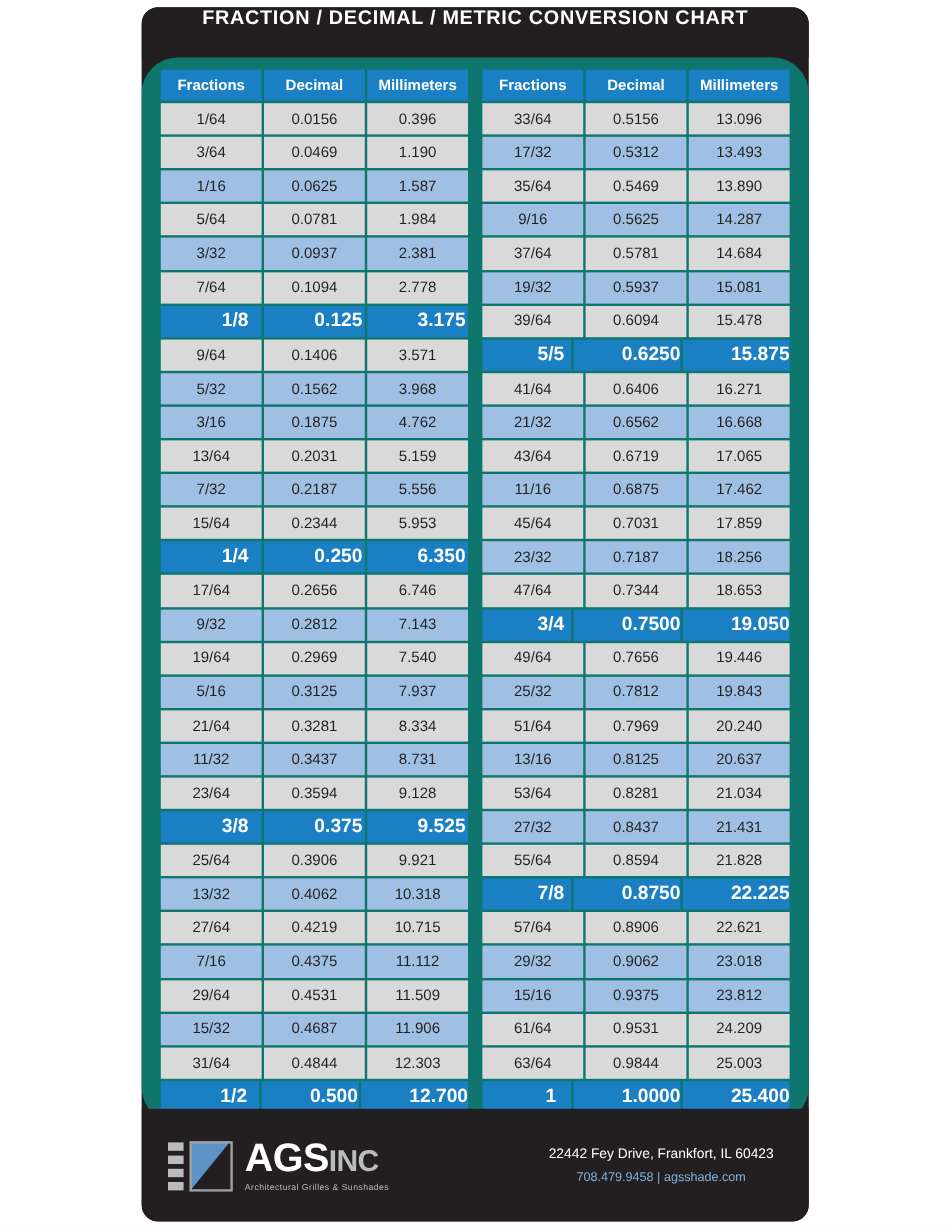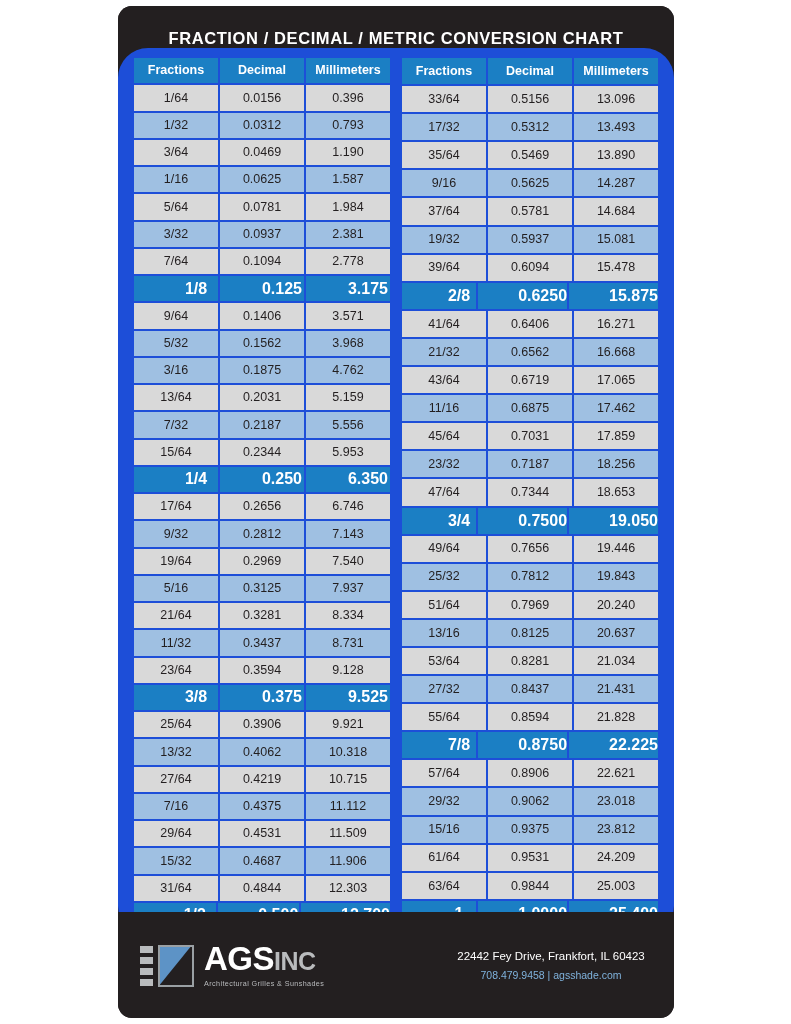--- a/index.html
+++ b/index.html
@@ -13,36 +13,36 @@
     position: absolute;
     left: 118px; top: 6px;
     width: 556px; height: 1012px;
     background: #231f20;
     border-radius: 14px;
     overflow: hidden;
   }
   .title-bar {
     height: 42px;
     display: flex;
-    align-items: flex-end;
+    align-items: flex-start;
     justify-content: center;
     background: #231f20;
   }
   .title-bar .title {
     color: #ffffff;
     font-size: 16.5px;
     font-weight: bold;
     letter-spacing: 0.6px;
   }
   .tables-area {
     position: absolute;
     left: 0; right: 0;
     top: 42px;
     bottom: 82px;
-    background: #1d4ed8;
+    background: #0f766e;
     padding: 10px 16px 8px 16px;
     display: flex;
     gap: 12px;
     border-radius: 30px;
   }
   .tbl {
     flex: 1 1 0;
     display: flex;
     flex-direction: column;
     gap: 2px;
@@ -72,21 +72,21 @@
   .r-dark .cell {
     background: #1b7fc4;
     color: #ffffff;
     font-weight: bold;
     font-size: 16px;
     padding-left: 40px;
   }
   .footer {
     position: absolute;
     left: 0; right: 0; bottom: 0;
-    height: 106px;
+    height: 94px;
     background: #231f20;
     display: flex;
     align-items: center;
     padding: 0 22px;
     gap: 40px;
   }
   .logo-block {
     display: flex;
     align-items: center;
     width: 260px;
@@ -159,25 +159,20 @@
         <div class="row head">
           <div class="cell">Fractions</div>
           <div class="cell">Decimal</div>
           <div class="cell">Millimeters</div>
         </div>
         <div class="row r-grey">
           <div class="cell">1/64</div>
           <div class="cell">0.0156</div>
           <div class="cell">0.396</div>
         </div>
-        <div class="row r-blue">
-          <div class="cell">1/32</div>
-          <div class="cell">0.0312</div>
-          <div class="cell">0.793</div>
-        </div>
         <div class="row r-grey">
           <div class="cell">3/64</div>
           <div class="cell">0.0469</div>
           <div class="cell">1.190</div>
         </div>
         <div class="row r-blue">
           <div class="cell">1/16</div>
           <div class="cell">0.0625</div>
           <div class="cell">1.587</div>
         </div>
@@ -352,21 +347,21 @@
           <div class="cell">19/32</div>
           <div class="cell">0.5937</div>
           <div class="cell">15.081</div>
         </div>
         <div class="row r-grey">
           <div class="cell">39/64</div>
           <div class="cell">0.6094</div>
           <div class="cell">15.478</div>
         </div>
         <div class="row r-dark">
-          <div class="cell">2/8</div>
+          <div class="cell">5/5</div>
           <div class="cell">0.6250</div>
           <div class="cell">15.875</div>
         </div>
         <div class="row r-grey">
           <div class="cell">41/64</div>
           <div class="cell">0.6406</div>
           <div class="cell">16.271</div>
         </div>
         <div class="row r-blue">
           <div class="cell">21/32</div>

